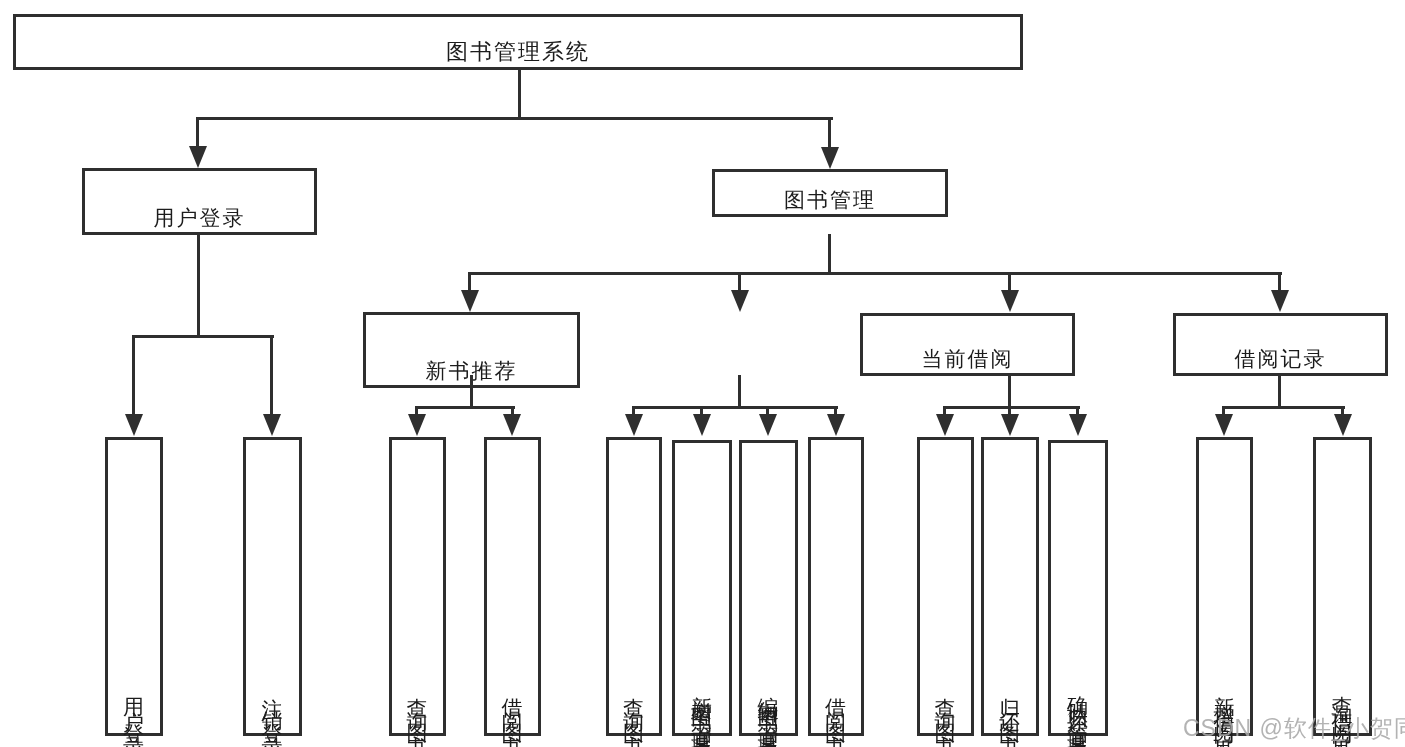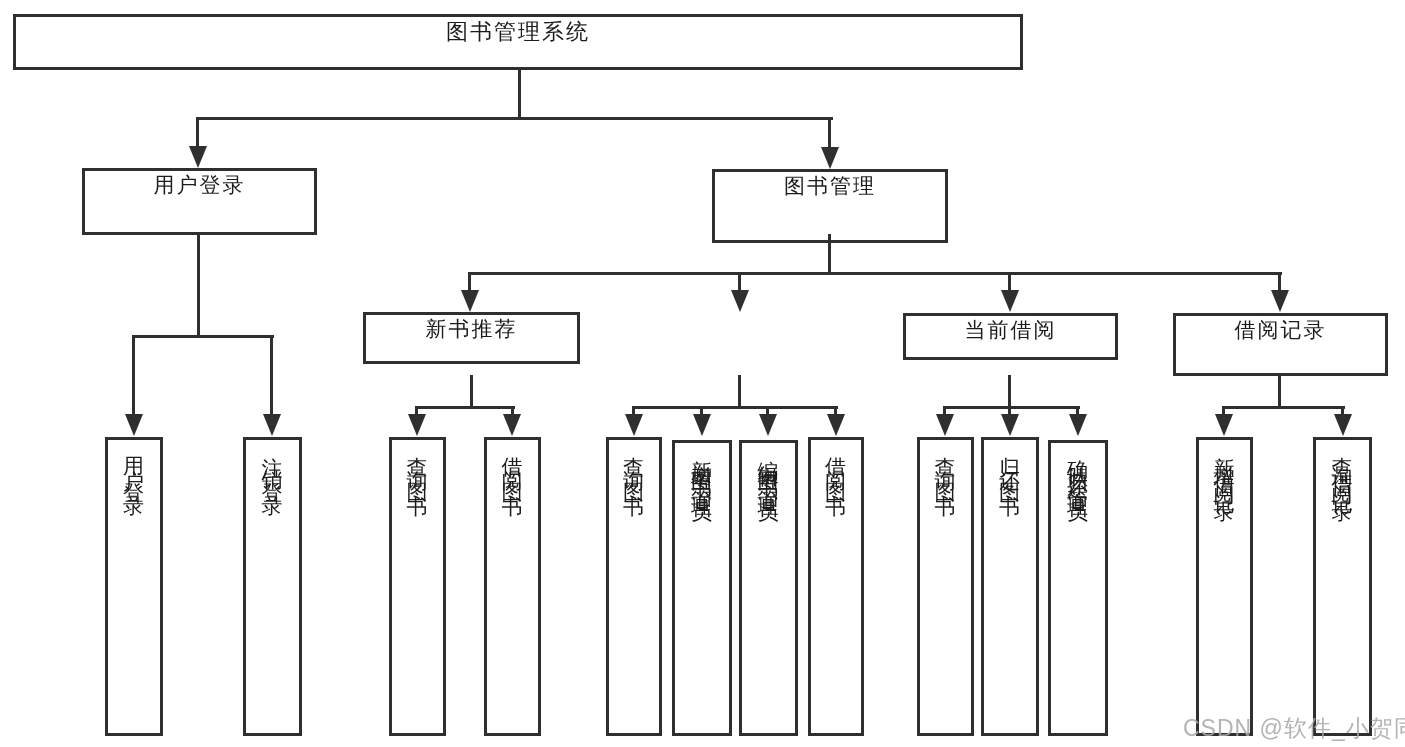--- a/index.html
+++ b/index.html
@@ -11,21 +11,21 @@
     font-family: "Liberation Sans", sans-serif;
     color: #1c1c1c;
     overflow: hidden;
   }
   .hbox, .vbox {
     position: absolute;
     box-sizing: border-box;
     background: #ffffff;
     border: 3px solid #2f2f2f;
     display: flex;
-    align-items: flex-start;
+    align-items: flex-end;
     justify-content: center;
   }
   .hbox { font-size: 21px; letter-spacing: 2px; white-space: nowrap; }
   .vbox { font-size: 21px; }
   .vbox > span {
     writing-mode: vertical-rl;
     text-orientation: mixed;
     letter-spacing: 13px;
     line-height: 1;
   }
@@ -62,21 +62,21 @@
   <div class="line" style="left:518px; top:69px; width:3px; height:50px;"></div>
   <div class="line" style="left:196px; top:117px; width:637px; height:3px;"></div>
   <div class="line" style="left:196px; top:119px; width:3px; height:29px;"></div>
   <div class="ah" style="left:189px; top:146px;"></div>
   <div class="line" style="left:828px; top:119px; width:3px; height:30px;"></div>
   <div class="ah" style="left:821px; top:147px;"></div>
 
   <div class="hbox" style="left:82px; top:168px; width:235px; height:67px;">
     <span>用户登录</span>
   </div>
-  <div class="hbox" style="left:712px; top:169px; width:236px; height:74px;">
+  <div class="hbox" style="left:712px; top:169px; width:236px; height:48px;">
     <span>图书管理</span>
   </div>
 
   <div class="line" style="left:197px; top:234px; width:3px; height:104px;"></div>
   <div class="line" style="left:132px; top:335px; width:142px; height:3px;"></div>
   <div class="line" style="left:132px; top:337px; width:3px; height:79px;"></div>
   <div class="ah" style="left:125px; top:414px;"></div>
   <div class="line" style="left:270px; top:337px; width:3px; height:79px;"></div>
   <div class="ah" style="left:263px; top:414px;"></div>
 
@@ -84,24 +84,24 @@
   <div class="line" style="left:468px; top:272px; width:814px; height:3px;"></div>
   <div class="line" style="left:468px; top:274px; width:3px; height:19px;"></div>
   <div class="ah" style="left:461px; top:290px;"></div>
   <div class="line" style="left:738px; top:274px; width:3px; height:19px;"></div>
   <div class="ah" style="left:731px; top:290px;"></div>
   <div class="line" style="left:1008px; top:274px; width:3px; height:19px;"></div>
   <div class="ah" style="left:1001px; top:290px;"></div>
   <div class="line" style="left:1278px; top:274px; width:3px; height:19px;"></div>
   <div class="ah" style="left:1271px; top:290px;"></div>
 
-  <div class="hbox" style="left:363px; top:312px; width:217px; height:52px;">
+  <div class="hbox" style="left:363px; top:312px; width:217px; height:76px;">
     <span>新书推荐</span>
   </div>
-  <div class="hbox" style="left:903px; top:313px; width:215px; height:47px;font-family:Liberation Serif, serif;">
+  <div class="hbox" style="left:860px; top:313px; width:215px; height:63px;font-family:Liberation Serif, serif;">
     <span>当前借阅</span>
   </div>
   <div class="hbox" style="left:1173px; top:313px; width:215px; height:63px;">
     <span>借阅记录</span>
   </div>
 
   <div class="line" style="left:470px; top:375px; width:3px; height:34px;"></div>
   <div class="line" style="left:415px; top:406px; width:100px; height:3px;"></div>
   <div class="line" style="left:415px; top:408px; width:3px; height:9px;"></div>
   <div class="ah" style="left:408px; top:414px;"></div>

